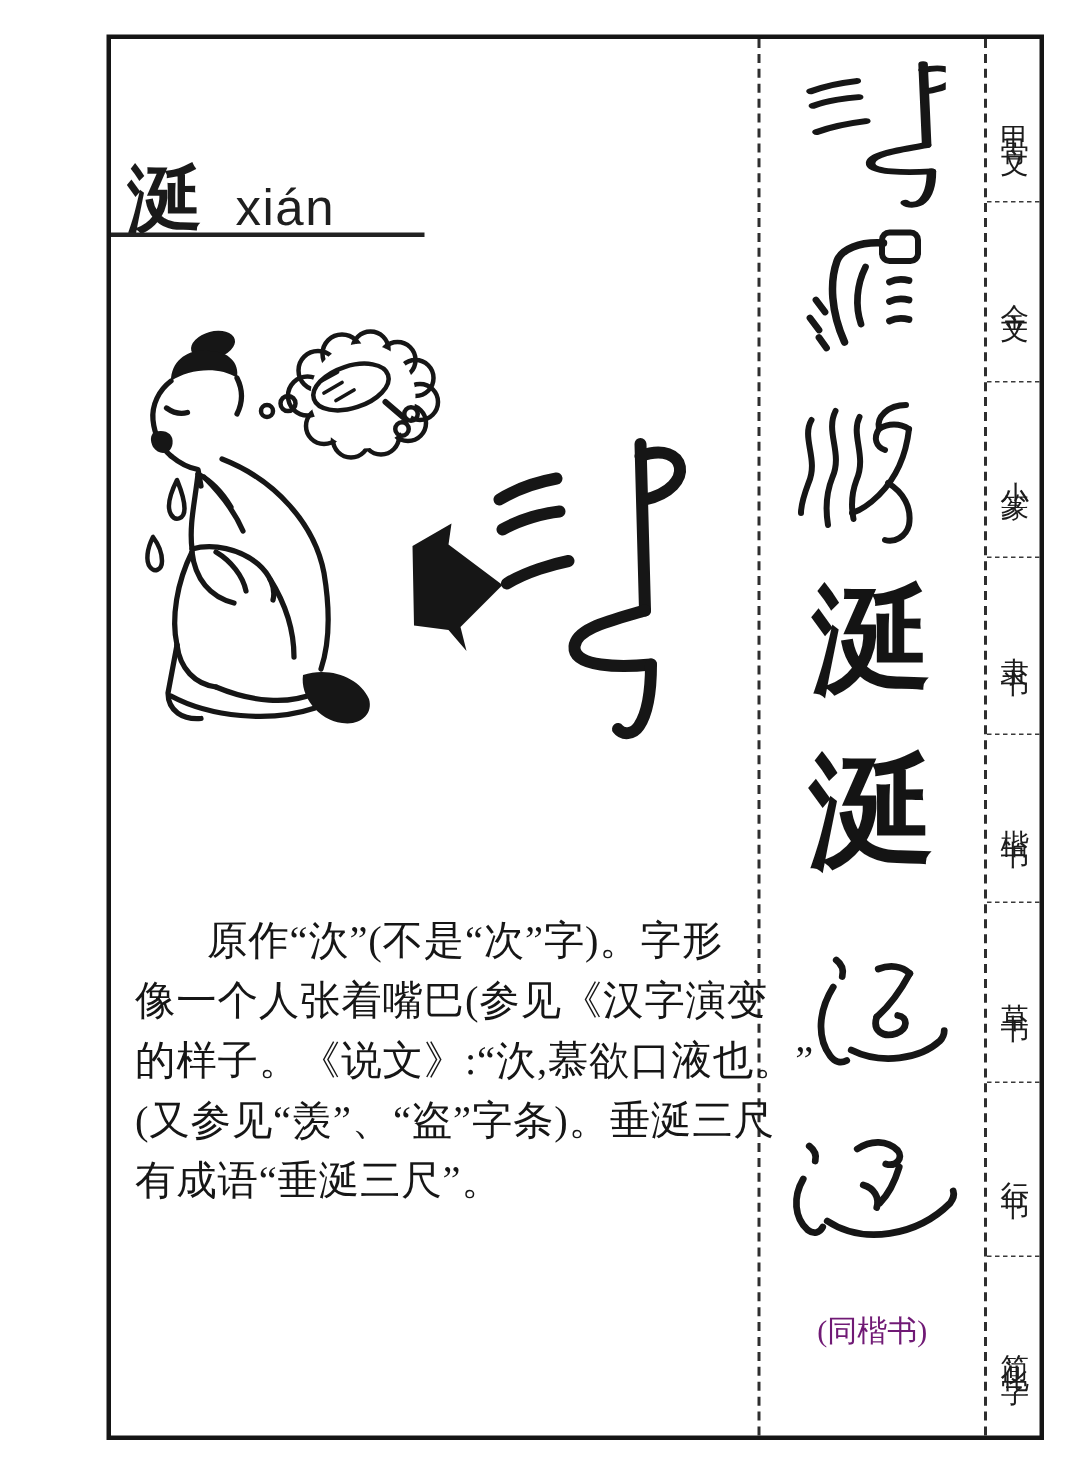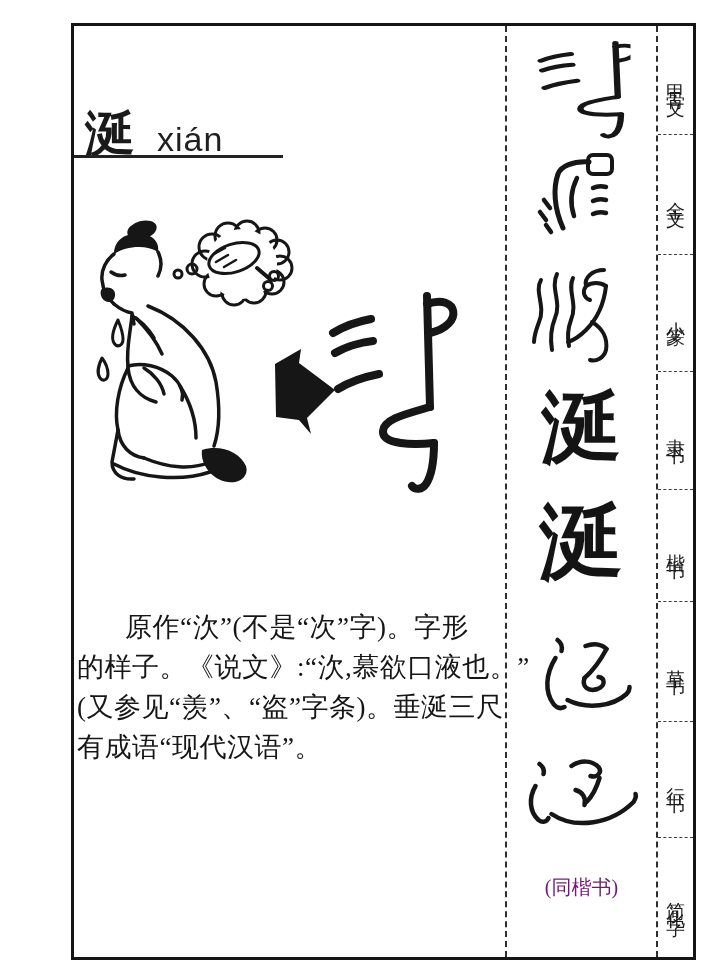--- a/index.html
+++ b/index.html
@@ -15,21 +15,21 @@
   
   .heading { position:absolute; left:11px; top:66px; display:flex; align-items:baseline; gap:22px; }
   .hanzi { font-size:50px; font-weight:bold; line-height:1; }
   .pinyin { font-family:"Liberation Sans", sans-serif; font-size:34px; letter-spacing:1px; color:#1f1f1f;margin-top:28px; }
   .heading-underline { position:absolute; left:0px; top:129px; width:209px; height:3px; background:#222; }
 
   
   .illustration { position:absolute; left:10px; top:190px; width:412px; height:290px; }
 
   
-  .paragraph { position:absolute; left:3px; top:581px; width:425px; font-size:27px; color:#161616; }
+  .paragraph { position:absolute; left:16px; top:581px; width:425px; font-size:27px; color:#161616; }
   .paragraph .pline { height:40px; line-height:40px; white-space:nowrap; letter-spacing:0.5px; }
   .paragraph .indent { text-indent:48px; }
 
   
   .glyph { position:absolute; left:50%; transform:translateX(-50%); }
   .g-oracle  { top:12px;  width:97px;  height:102px; }
   .g-bronze  { top:122px; width:106px; height:92px; }
   .g-seal    { top:236px; width:112px; height:106px; }
   .g-cursive { top:606px; width:105px; height:86px; }
   .g-running { top:726px; width:125px; height:86px; }
@@ -143,23 +143,24 @@
           </g>
         </g>
 
         <path d="M191,148 L217,133 L215,147 L251,174 L223,202 L227,218 L215,204 L192,201 Z" fill="#161616"></path>
 
         <use href="#oracle-glyph"></use>
       </svg>
 
       <div class="paragraph">
         <div class="pline indent">原作“㳄”(不是“次”字)。字形</div>
+        <div class="pline">像一个人张着嘴巴(参见《汉字演变</div>
         <div class="pline">的样子。《说文》:“㳄,慕欲口液也。”</div>
         <div class="pline">(又参见“羡”、“盗”字条)。垂涎三尺</div>
-        <div class="pline">有成语“现代汉语”。</div>
+        <div class="pline">有成语“垂涎三尺”。</div>
       </div>
     </div>
 
     <div class="vdiv"></div>
 
     <div class="script-col">
       <svg class="glyph g-oracle" viewBox="240 70 122 210" preserveAspectRatio="none">
         <use href="#oracle-glyph"></use>
       </svg>
 

